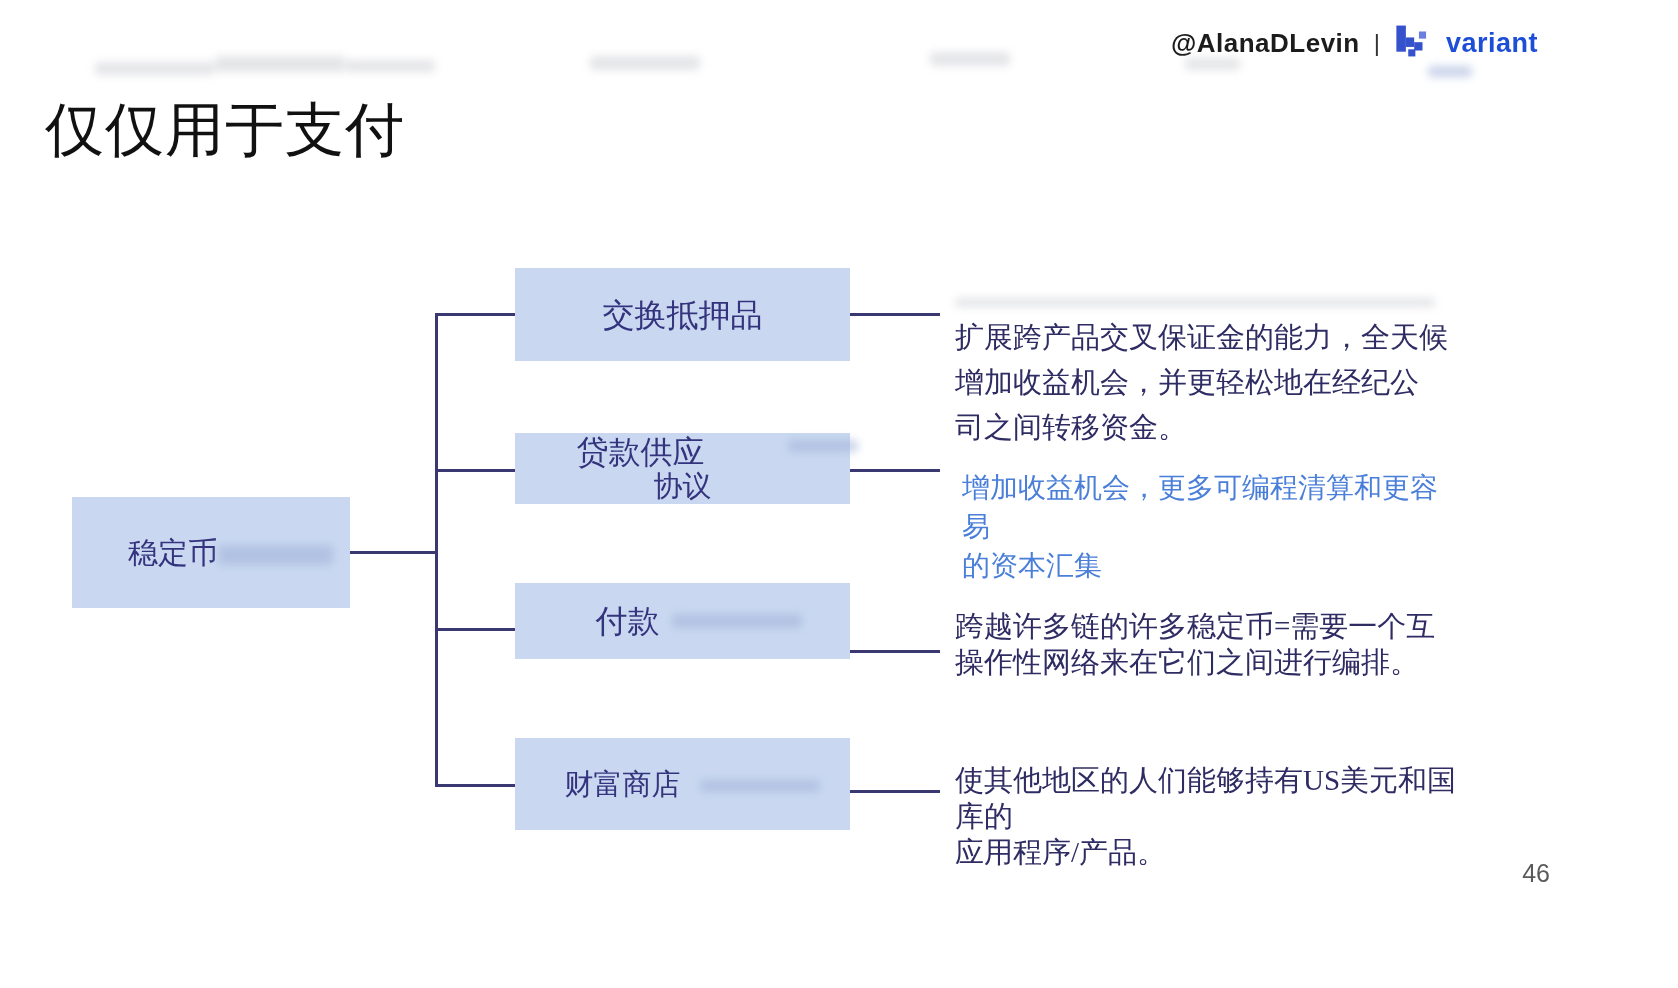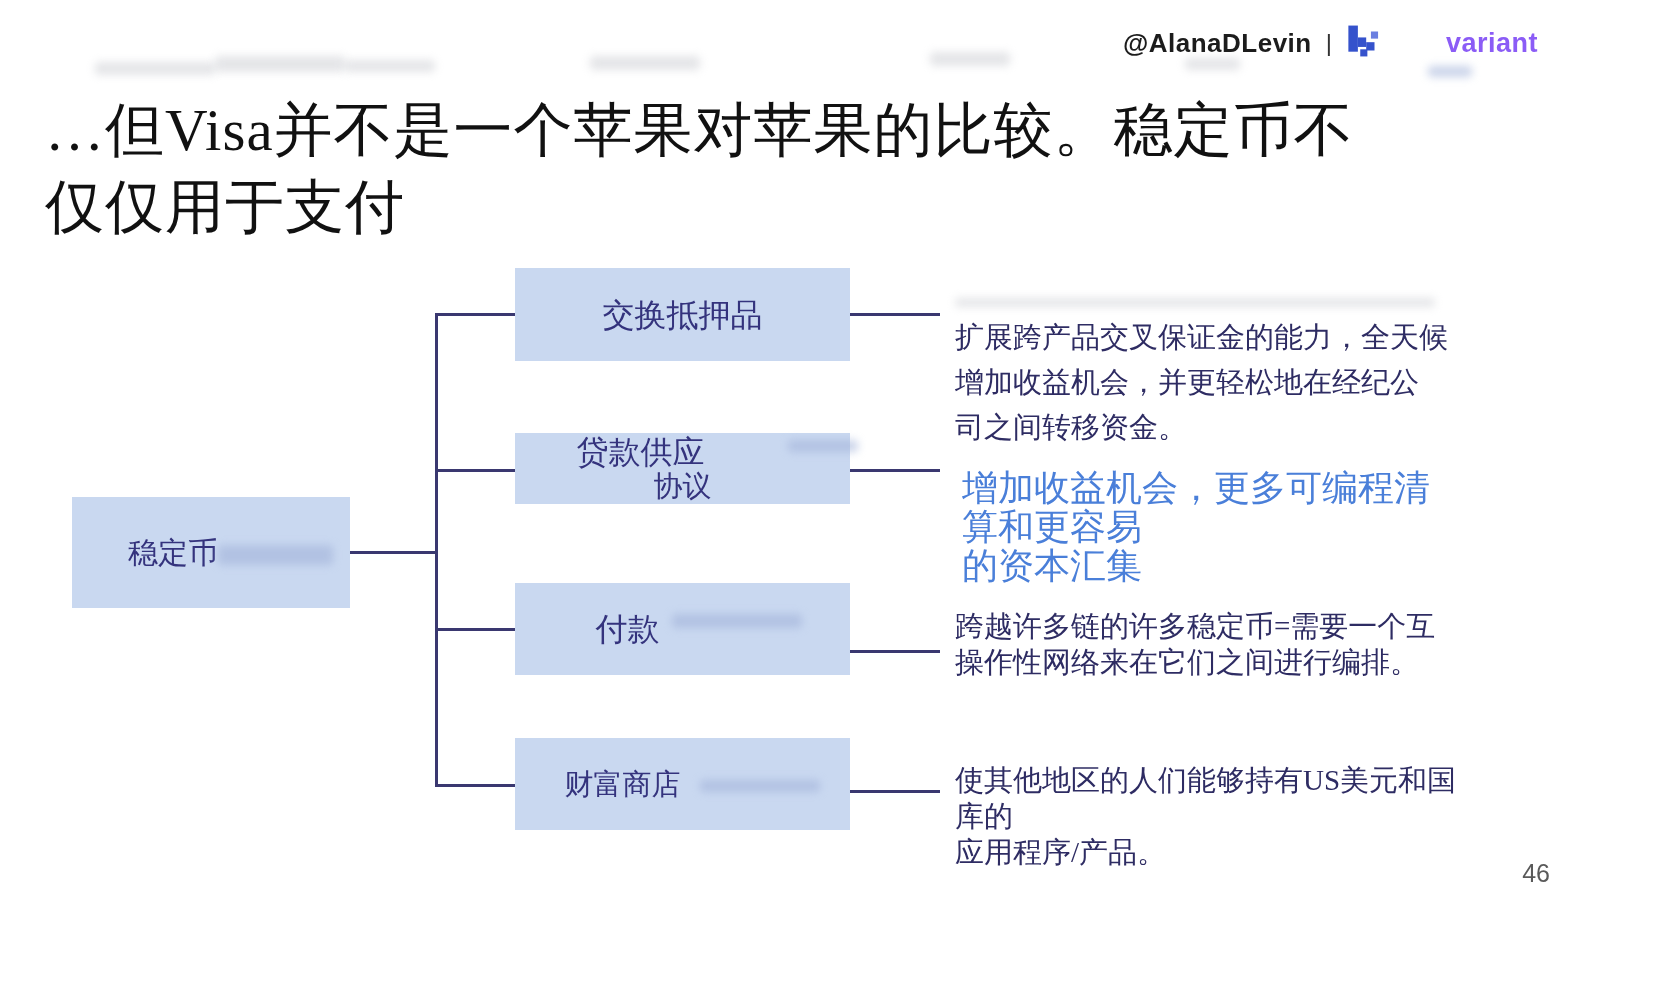--- a/index.html
+++ b/index.html
@@ -9,21 +9,21 @@
   }
 
   
   .header {
     position:absolute; top:22px; right:140px;
     display:flex; align-items:center; gap:14px;
     font-family:"Liberation Sans","DejaVu Sans",sans-serif;
   }
   .handle { font-size:26px; font-weight:700; color:#1c1c1c; letter-spacing:.5px; }
   .sep    { font-size:24px; color:#333; font-weight:400; }
-  .brand  { font-size:27px; font-weight:700; color:#8b5cf6; letter-spacing:.5px;margin-left:48px; }
+  .brand  { font-size:27px; font-weight:700; color:#1d4ed8; letter-spacing:.5px; }
   .logo   { display:inline-block; }
 
   
   .title {
     position:absolute; left:45px; top:92px; width:1500px;
     font-size:59px; line-height:77px; color:#111; font-weight:400;
     letter-spacing:1px;
   }
 
   
@@ -32,39 +32,39 @@
     display:flex; flex-direction:column; align-items:center; justify-content:center;
     color:#34337d; text-align:center;
   }
   .box .lbl  { font-size:32px; line-height:36px; }
   .box .lbl2 { font-size:29px; line-height:33px; }
   #root-box { left:72px; top:497px; width:278px; height:111px; }
   #root-box .lbl { font-size:30px; transform:translateX(-38px); }
   #node-0 { left:515px; top:268px; width:335px; height:93px;text-align:center; }
   #node-1 { left:515px; top:425px; width:335px; height:71px;margin-top:8px; }
   #node-1 .lbl { transform:translateX(-42px); }
-  #node-2 { left:515px; top:583px; width:335px; height:92px; }
+  #node-2 { left:515px; top:583px; width:335px; height:76px; }
   #node-2 .lbl { transform:translateX(-55px); }
   #node-3 { left:515px; top:738px; width:335px; height:92px; }
   #node-3 .lbl { font-size:29px; transform:translateX(-60px); }
 
   
   .line { position:absolute; background:#3a3870; }
   .h { height:3px; }
   .v { width:3px; }
 
   
   .note {
     position:absolute; white-space:pre-line;
     color:#2e2c63; font-size:29px; line-height:45px;
   }
   .note-tight { line-height:36px; }
   .note-blue {
     color:#4a7fd9; font-family:"Liberation Sans","DejaVu Sans",sans-serif;
-    font-size:36px; line-height:39px;
+    font-size:28px; line-height:39px;
   }
 
   
   .pagenum {
     position:absolute; right:128px; bottom:100px;
     font-family:"Liberation Sans","DejaVu Sans",sans-serif;
     font-size:25px; color:#5a5a5a;
   }
 
   
@@ -86,21 +86,20 @@
         <rect x="10" y="13" width="7" height="8" fill="#3552cc"></rect>
         <rect x="17" y="17" width="7" height="7" fill="#3552cc"></rect>
         <rect x="21" y="8" width="6" height="6" fill="#6b7fe0"></rect>
         <rect x="12" y="23" width="6" height="6" fill="#3552cc"></rect>
       </svg>
     </span>
     <span class="brand">variant</span>
   </div>
 
   <div class="title">
-    <div>…但Visa并不是一个苹果对苹果的比较。稳定币不</div>
     <div>仅仅用于支付</div>
   </div>
 
   <div class="box" id="root-box">
     <div class="lbl">稳定币</div>
   </div>
 
   <div class="box" id="node-0">
     <div class="lbl">交换抵押品</div>
   </div>

